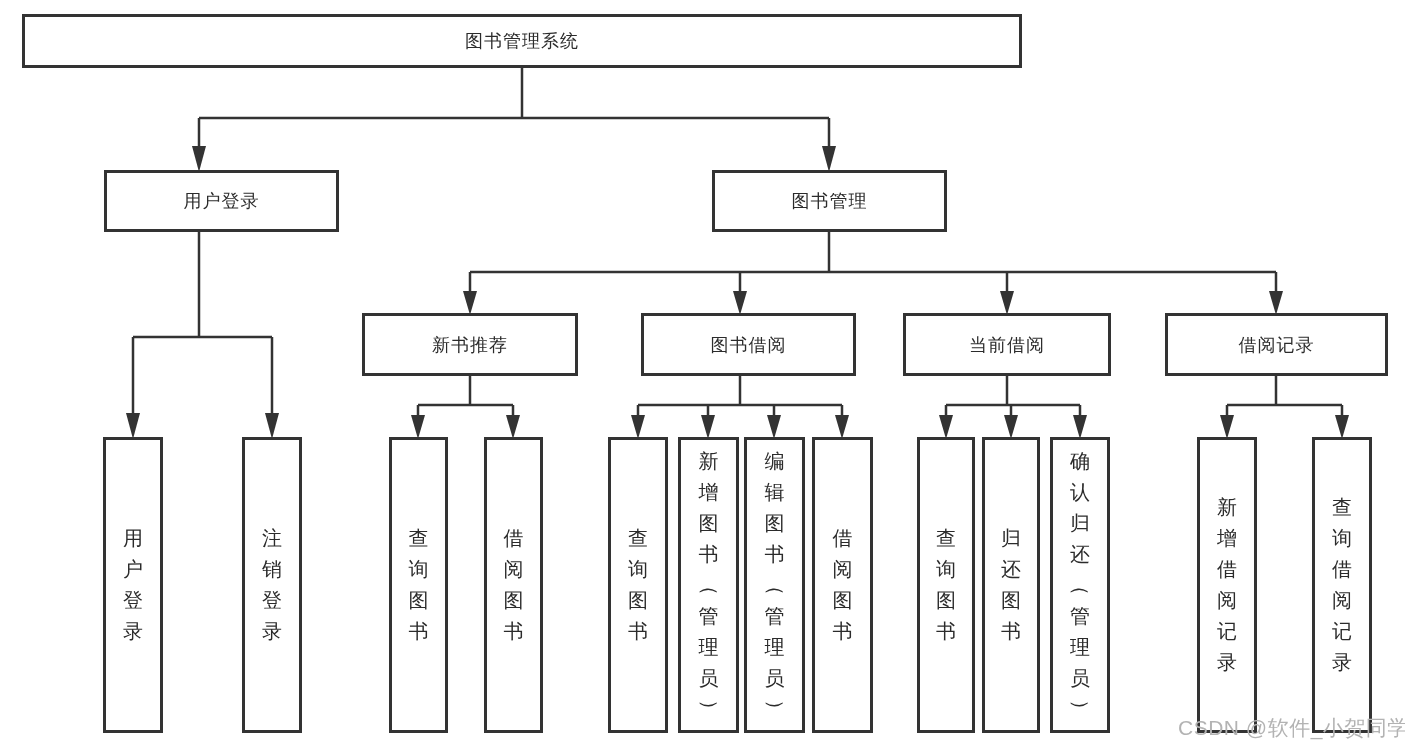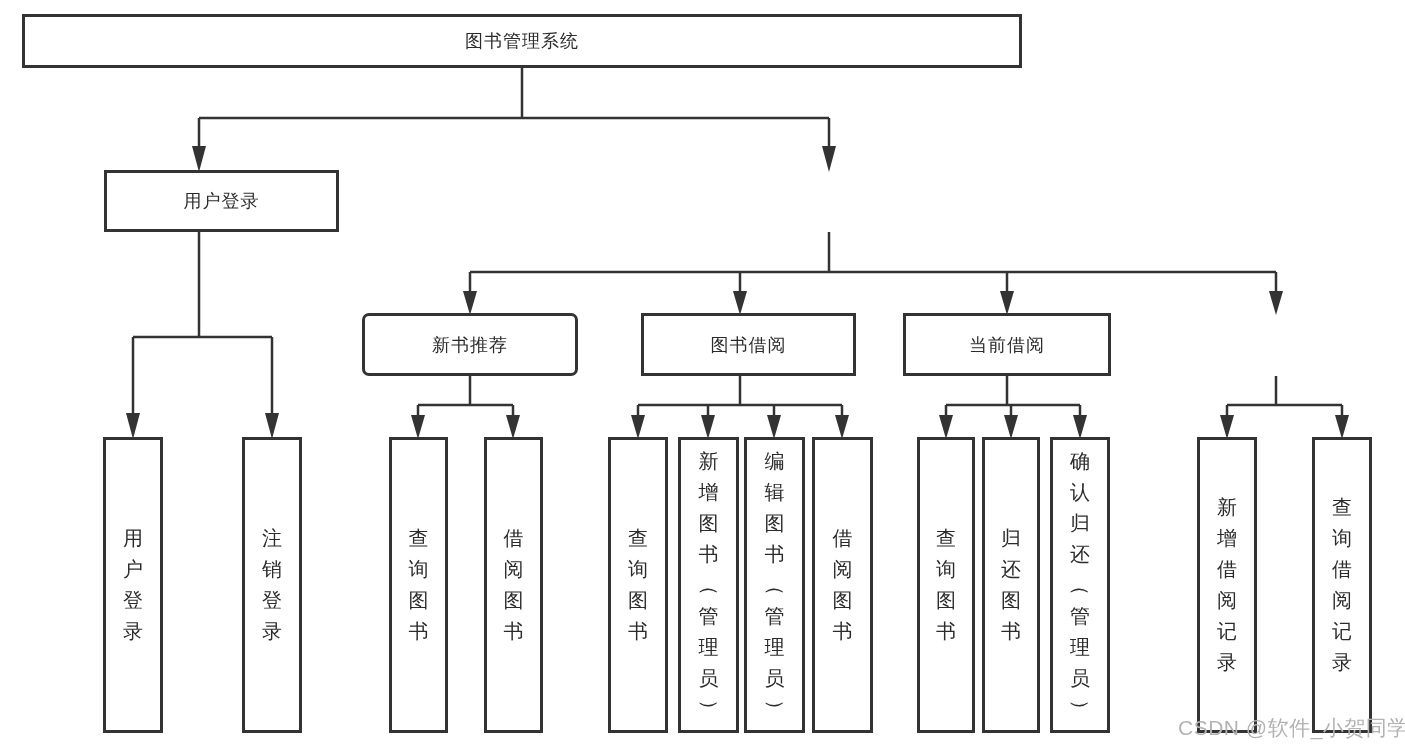--- a/index.html
+++ b/index.html
@@ -108,29 +108,35 @@
     </g>
   </svg>
 
   <div class="node hlabel" style="left:22px;top:14px;width:1000px;height:54px;">
     <span>图书管理系统</span>
   </div>
 
   <div class="node hlabel" style="left:82px;top:170px;width:235px;height:62px;margin-left:22px;">
     <span>用户登录</span>
   </div>
-
-  <div class="node hlabel" style="left:362px;top:313px;width:216px;height:63px;border-radius:7px;">
+  <div class="node hlabel" style="left:712px;top:170px;width:235px;height:62px;">
+    <span>图书管理</span>
+  </div>
+
+  <div class="node hlabel" style="left:362px;top:313px;width:216px;height:63px;">
     <span>新书推荐</span>
   </div>
   <div class="node hlabel" style="left:633px;top:313px;width:215px;height:63px;margin-left:8px;">
     <span>图书借阅</span>
   </div>
   <div class="node hlabel" style="left:903px;top:313px;width:208px;height:63px;">
     <span>当前借阅</span>
+  </div>
+  <div class="node hlabel" style="left:1165px;top:313px;width:223px;height:63px;">
+    <span>借阅记录</span>
   </div>
 
   <div class="node leaf" style="left:103px;top:437px;width:60px;height:296px;">
     <span class="vlabel">
         <span class="vch">用</span>
         <span class="vch">户</span>
         <span class="vch">登</span>
         <span class="vch">录</span>
       </span>
   </div>

